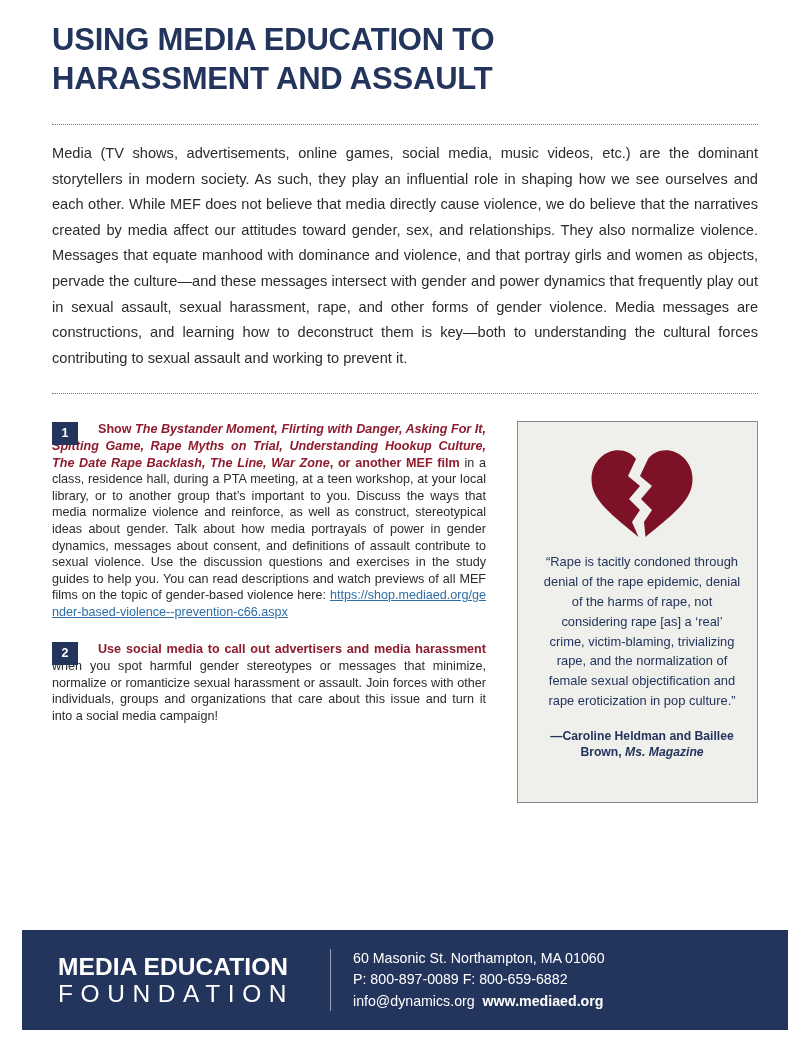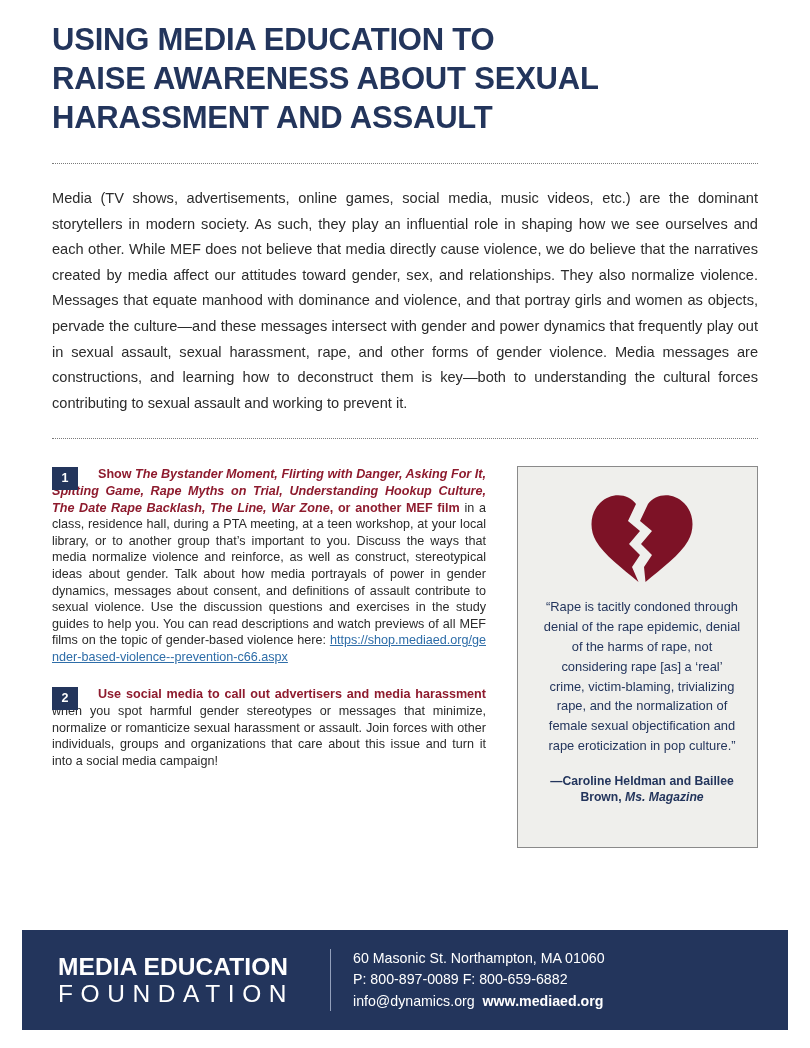--- a/index.html
+++ b/index.html
@@ -44,21 +44,21 @@
   .rule {
     height: 0;
     border-top: 1px dotted #7a7a7a;
     margin: 0;
   }
   .rule-top { margin-top: 26px; }
   .rule-mid { margin-top: 22px; }
 
   
   .intro {
-    margin-top: 22px;
+    margin-top: 16px;
     font-size: 14.6px;
     line-height: 25.6px;
     text-align: justify;
     color: #2b2b2b;
   }
 
   
   .columns {
     margin-top: 27px;
     display: flex;
@@ -181,21 +181,20 @@
   .fcontact .bold { font-weight: bold; }
 </style>
 </head>
 <body>
 
 <div class="page">
   <div class="content">
 
     <div class="title">
       <span class="tline">USING MEDIA EDUCATION TO</span>
-      <span class="tline">RAISE AWARENESS ABOUT SEXUAL</span>
       <span class="tline">HARASSMENT AND ASSAULT</span>
     </div>
 
     <div class="rule rule-top"></div>
 
     <p class="intro"> Media (TV shows, advertisements, online games, social media, music videos, etc.) are the dominant storytellers in modern society. As such, they play an influential role in shaping how we see ourselves and each other. While MEF does not believe that media directly cause violence, we do believe that the narratives created by media affect our attitudes toward gender, sex, and relationships. They also normalize violence. Messages that equate manhood with dominance and violence, and that portray girls and women as objects, pervade the culture—and these messages intersect with gender and power dynamics that frequently play out in sexual assault, sexual harassment, rape, and other forms of gender violence. Media messages are constructions, and learning how to deconstruct them is key—both to understanding the cultural forces contributing to sexual assault and working to prevent it.</p>
 
     <div class="rule rule-mid"></div>
 
     <div class="columns">

